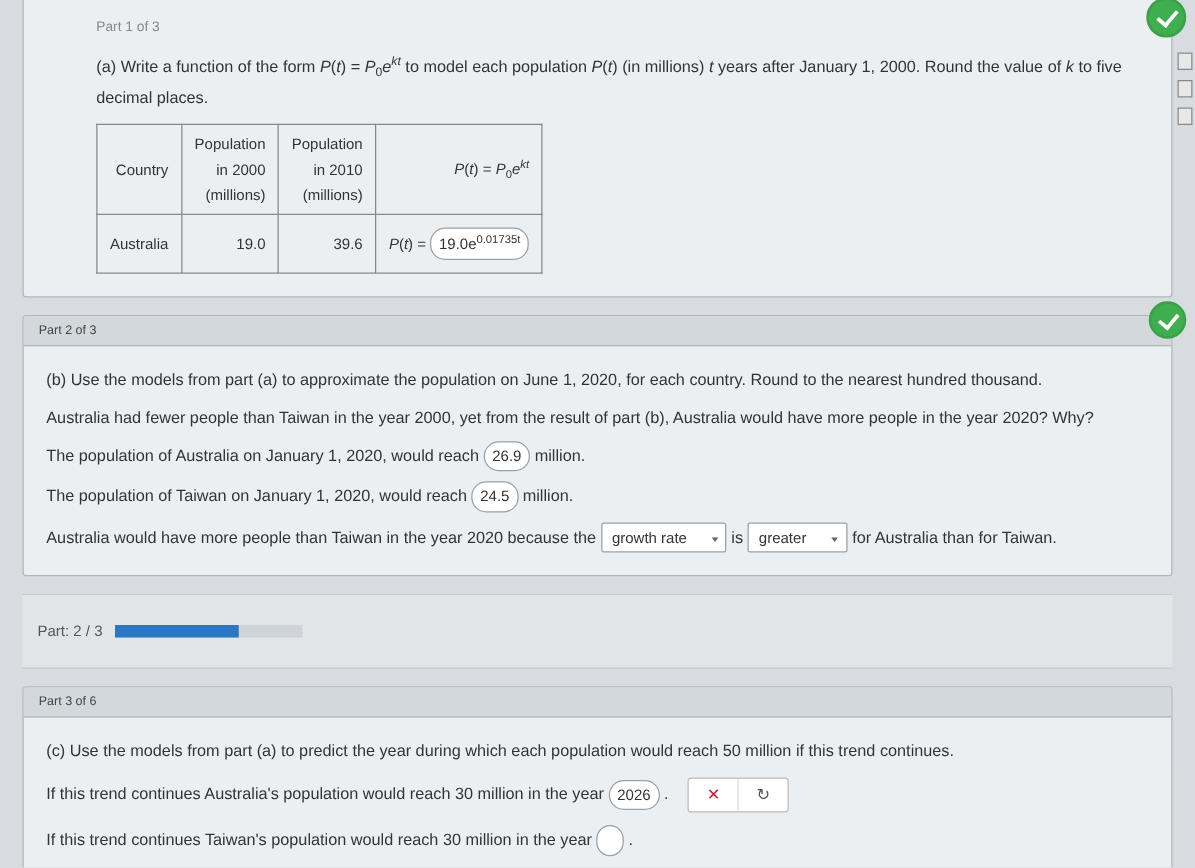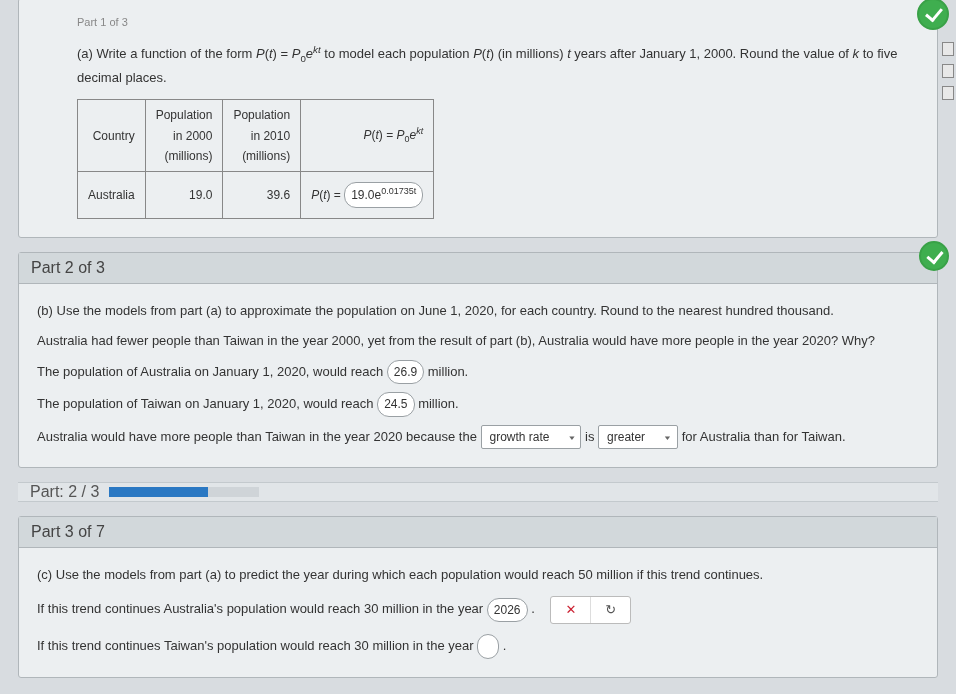--- a/index.html
+++ b/index.html
@@ -20,21 +20,21 @@
     background: #eceff1;
     border: 1px solid #b0b6ba;
     border-radius: 3px;
     margin-bottom: 14px;
     position: relative;
   }
   .card-header {
     background: #d2d8db;
     border-bottom: 1px solid #b0b6ba;
     padding: 6px 12px;
-    font-size: 16px;
+    font-size: 10px;
     color: #444;
   }
   .card-body {
     padding: 16px 18px 18px 18px;
     line-height: 1.7;
   }
   .top-body { padding: 14px 18px 18px 18px; margin-left: 40px; }
   .part-label {
     font-size: 11px;
     color: #888;
@@ -111,22 +111,22 @@
     font-size: 12px;
     font-weight: normal;
     text-align: right;
     vertical-align: middle;
   }
   table.data th { background: transparent; }
   .formula { font-style: italic; }
   sup { font-size: 0.75em; }
   sub { font-size: 0.75em; }
   .progress-row {
-    padding: 0 12px;
-    font-size: 16px;
+    padding: 22px 12px;
+    font-size: 12px;
     color: #555;
     display:flex; align-items:center; gap:10px;
     border-top:1px solid #c3c9cd;
     border-bottom:1px solid #c3c9cd;
     background:#e1e5e8;
   }
   .progress-bar{
     width:150px; height:10px; background:#cfd4d8; position:relative;
   }
   .progress-fill{
@@ -224,21 +224,21 @@
   </div>
 
   <div class="progress-row">
     <span>Part: 2 / 3</span>
     <div class="progress-bar">
         <div class="progress-fill"></div>
       </div>
   </div>
 
   <div class="card" style="margin-top:14px;">
-    <div class="card-header">Part 3 of 7</div>
+    <div class="card-header">Part 3 of 6</div>
     <div class="card-body">
       <div>(c) Use the models from part (a) to predict the year during which each population would reach 50 million if this trend continues.</div>
       <div style="height:10px"></div>
       <div>
         <span>If this trend continues Australia's population would reach 30 million in the year </span>
         <span class="answer-box">2026</span>
         <span> .</span>
         <span class="btn-group">
           <span style="color:#c23;">✕</span>
           <span>↻</span>

